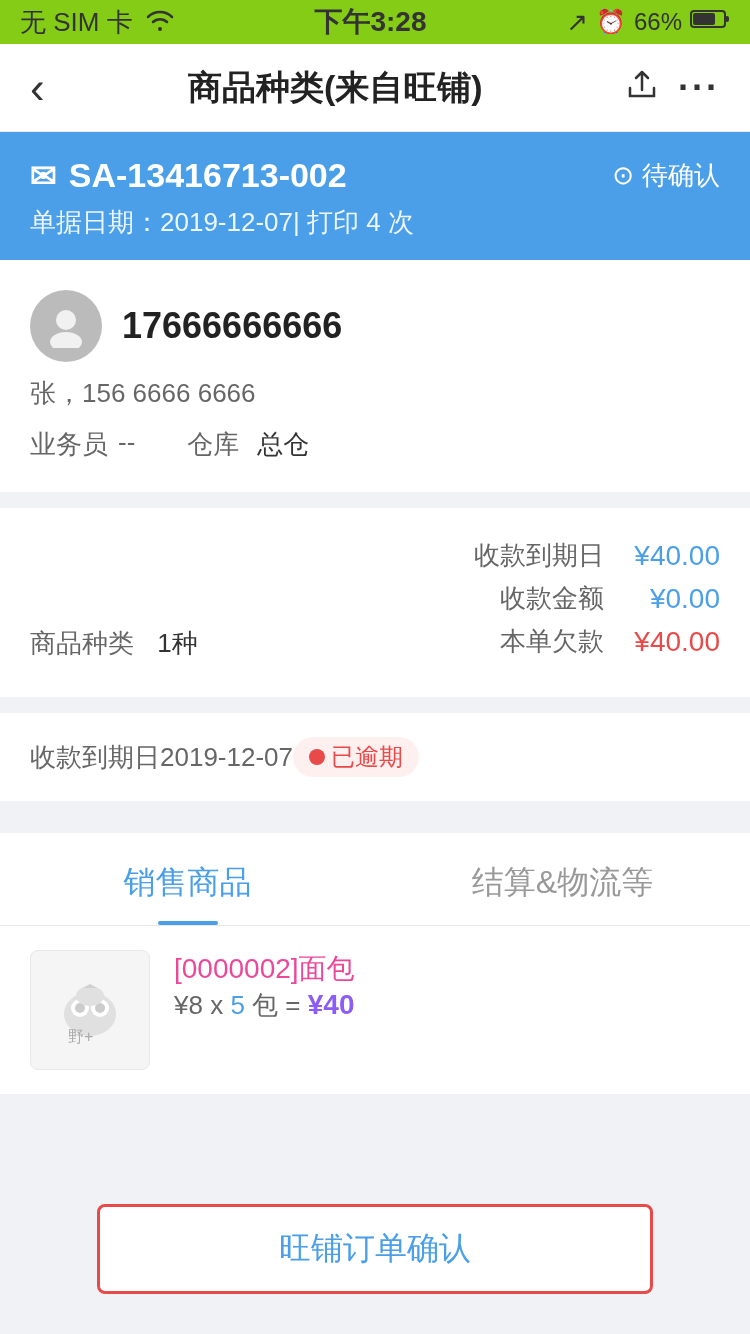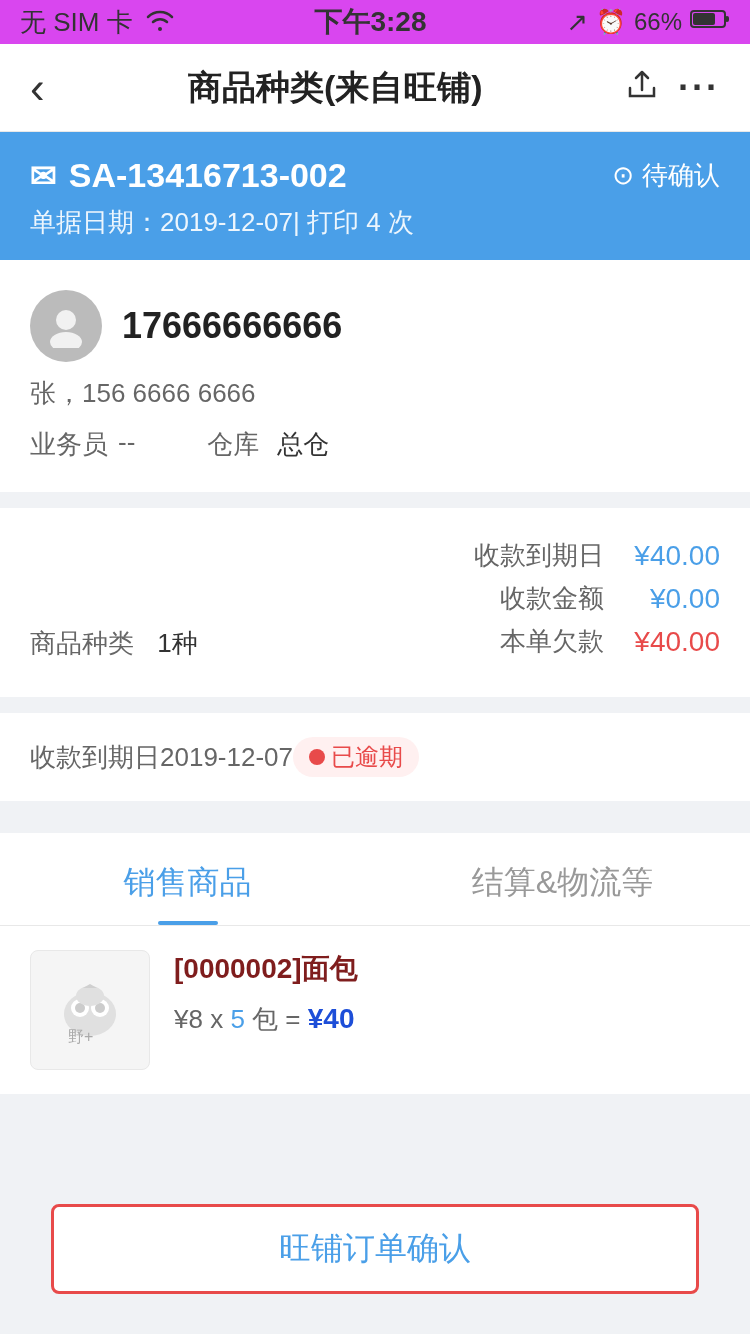--- a/index.html
+++ b/index.html
@@ -9,21 +9,21 @@
       width: 750px;
       min-height: 1334px;
       background: #f0f2f5;
       font-size: 28px;
       color: #333;
     }
 
     
     .status-bar {
       height: 44px;
-      background: #d946ef;
+      background: #84cc16;
       display: flex;
       align-items: center;
       justify-content: space-between;
       padding: 0 20px;
       font-size: 26px;
       font-weight: 500;
     }
     .status-left { display: flex; align-items: center; gap: 12px; }
     .status-right { display: flex; align-items: center; gap: 8px; font-size: 24px; }
 
@@ -114,21 +114,21 @@
       font-weight: 600;
       color: #222;
     }
     .customer-name {
       font-size: 26px;
       color: #666;
       margin-bottom: 16px;
     }
     .customer-meta {
       display: flex;
-      gap: 72px;
+      gap: 52px;
       font-size: 26px;
       color: #666;
     }
     .customer-meta span { display: inline-flex; gap: 10px; }
 
     
     .divider {
       height: 16px;
       background: #f0f2f5;
     }
@@ -250,52 +250,51 @@
       align-items: center;
       justify-content: center;
       flex-shrink: 0;
       border: 1px solid #e8e8e8;
     }
     .product-info {
       flex: 1;
     }
     .product-name {
       font-size: 28px;
-      color: #7f1d1d;
-      margin-bottom: 14px;
-      font-weight: 700;
+      color: #ec4899;
+      font-weight: 400;
     }
     .product-price-row {
       font-size: 26px;
       color: #666;
     }
     .product-price-row .qty {
       color: #4a9fe8;
       font-weight: 500;
     }
     .product-price-row .total {
-      color: #1d4ed8;
+      color: #8b5cf6;
       font-weight: bold;
       font-size: 28px;
     }
 
     
     .bottom-space {
       flex: 1;
       min-height: 200px;
       background: #f0f2f5;
     }
 
     
     .confirm-btn-wrapper {
       position: fixed;
       bottom: 40px;
       left: 50%;
       transform: translateX(-50%);
-      width: 648px;
+      width: 556px;
     }
     .confirm-btn {
       width: 100%;
       height: 90px;
       border: 3px solid #e84a4a;
       background: #fff;
       border-radius: 8px;
       color: #4a9fe8;
       font-size: 32px;
       font-weight: 500;

